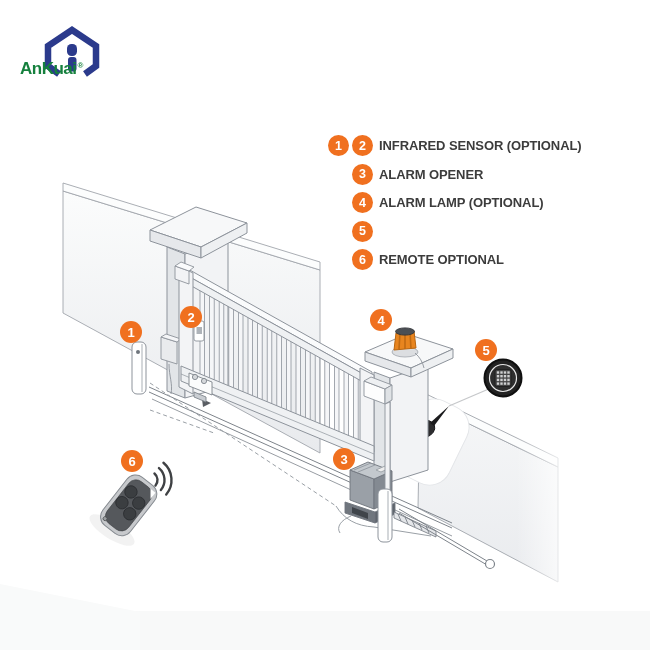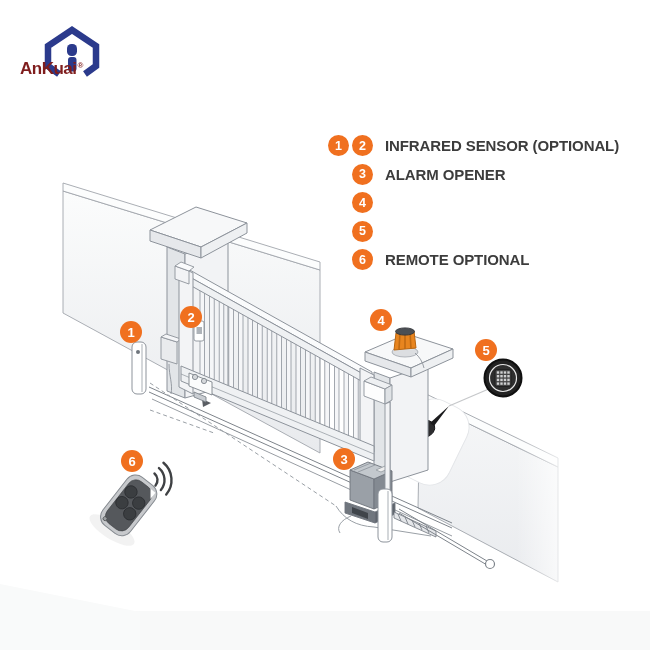--- a/index.html
+++ b/index.html
@@ -5,30 +5,30 @@
 <style>
   html,body{margin:0;padding:0;background:#fff;}
   .canvas{position:relative;width:650px;height:650px;background:#ffffff;overflow:hidden;
           font-family:"Liberation Sans",sans-serif;}
   .art{position:absolute;left:0;top:0;}
 
   
   .logo{position:absolute;left:18px;top:10px;width:110px;height:80px;}
   .logo svg{position:absolute;left:0;top:0;}
   .brand-text{position:absolute;left:2px;top:49px;font-size:17px;font-weight:bold;
-              color:#7f1d1d;letter-spacing:-0.5px;}
+              color:#15803d;letter-spacing:-0.5px;}
   .brand-text sup{font-size:8px;font-weight:bold;vertical-align:6px;margin-left:1px;}
 
   
   .legend{position:absolute;left:327px;top:135px;}
   .lrow{display:flex;align-items:center;margin-bottom:7.5px;height:21px;}
   .nums{width:46px;display:flex;justify-content:flex-end;gap:3px;}
   .lcirc{width:21px;height:21px;border-radius:50%;background:#f0701f;color:#fff;
          font-weight:bold;font-size:12.5px;display:flex;align-items:center;justify-content:center;}
-  .llabel{margin-left:12px;font-size:15px;font-weight:bold;color:#3c3c3c;
+  .llabel{margin-left:6px;font-size:13px;font-weight:bold;color:#3c3c3c;
           letter-spacing:-0.1px;white-space:nowrap;}
 
   
   .badge{position:absolute;width:22px;height:22px;border-radius:50%;background:#f0701f;
          color:#fff;font-weight:bold;font-size:13px;display:flex;align-items:center;
          justify-content:center;transform:translate(-50%,-50%);}
   .b1{left:131px;top:332px}.b2{left:191px;top:317px}.b3{left:344px;top:459px}
   .b4{left:381px;top:320px}.b5{left:486px;top:350px}.b6{left:132px;top:461px}
 </style>
 </head>
@@ -271,20 +271,21 @@
     <div class="lrow">
       <span class="nums">
         <span class="lcirc">3</span>
       </span>
       <span class="llabel">ALARM OPENER</span>
     </div>
     <div class="lrow">
       <span class="nums">
         <span class="lcirc">4</span>
       </span>
+      <span class="llabel">ALARM LAMP (OPTIONAL)</span>
     </div>
     <div class="lrow">
       <span class="nums">
         <span class="lcirc">5</span>
       </span>
     </div>
     <div class="lrow">
       <span class="nums">
         <span class="lcirc">6</span>
       </span>

